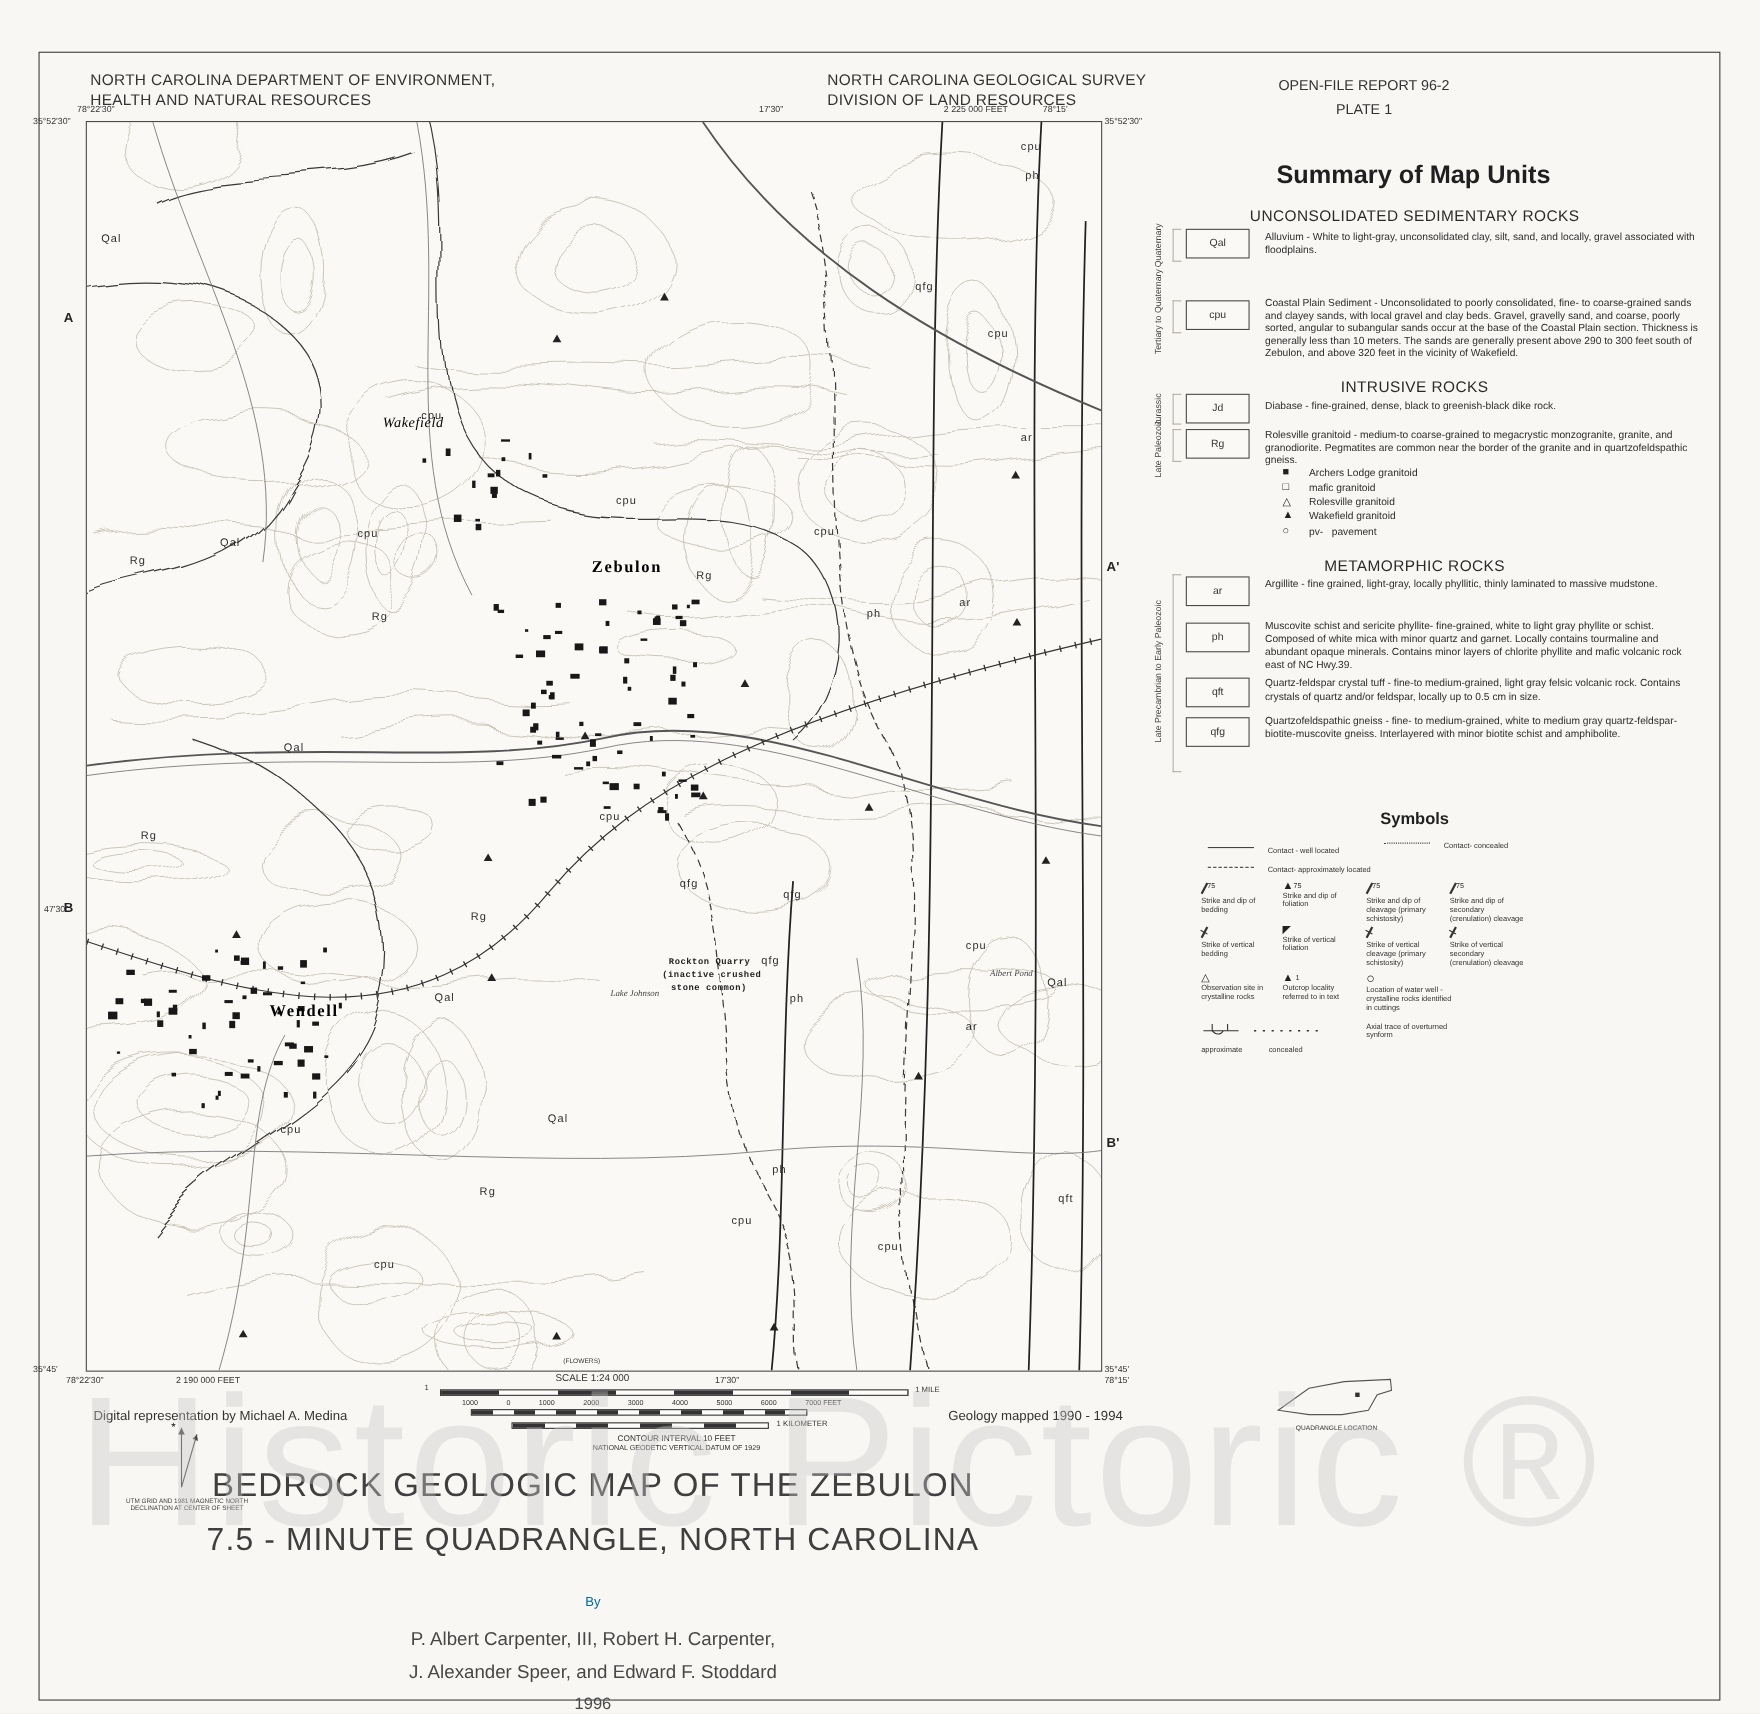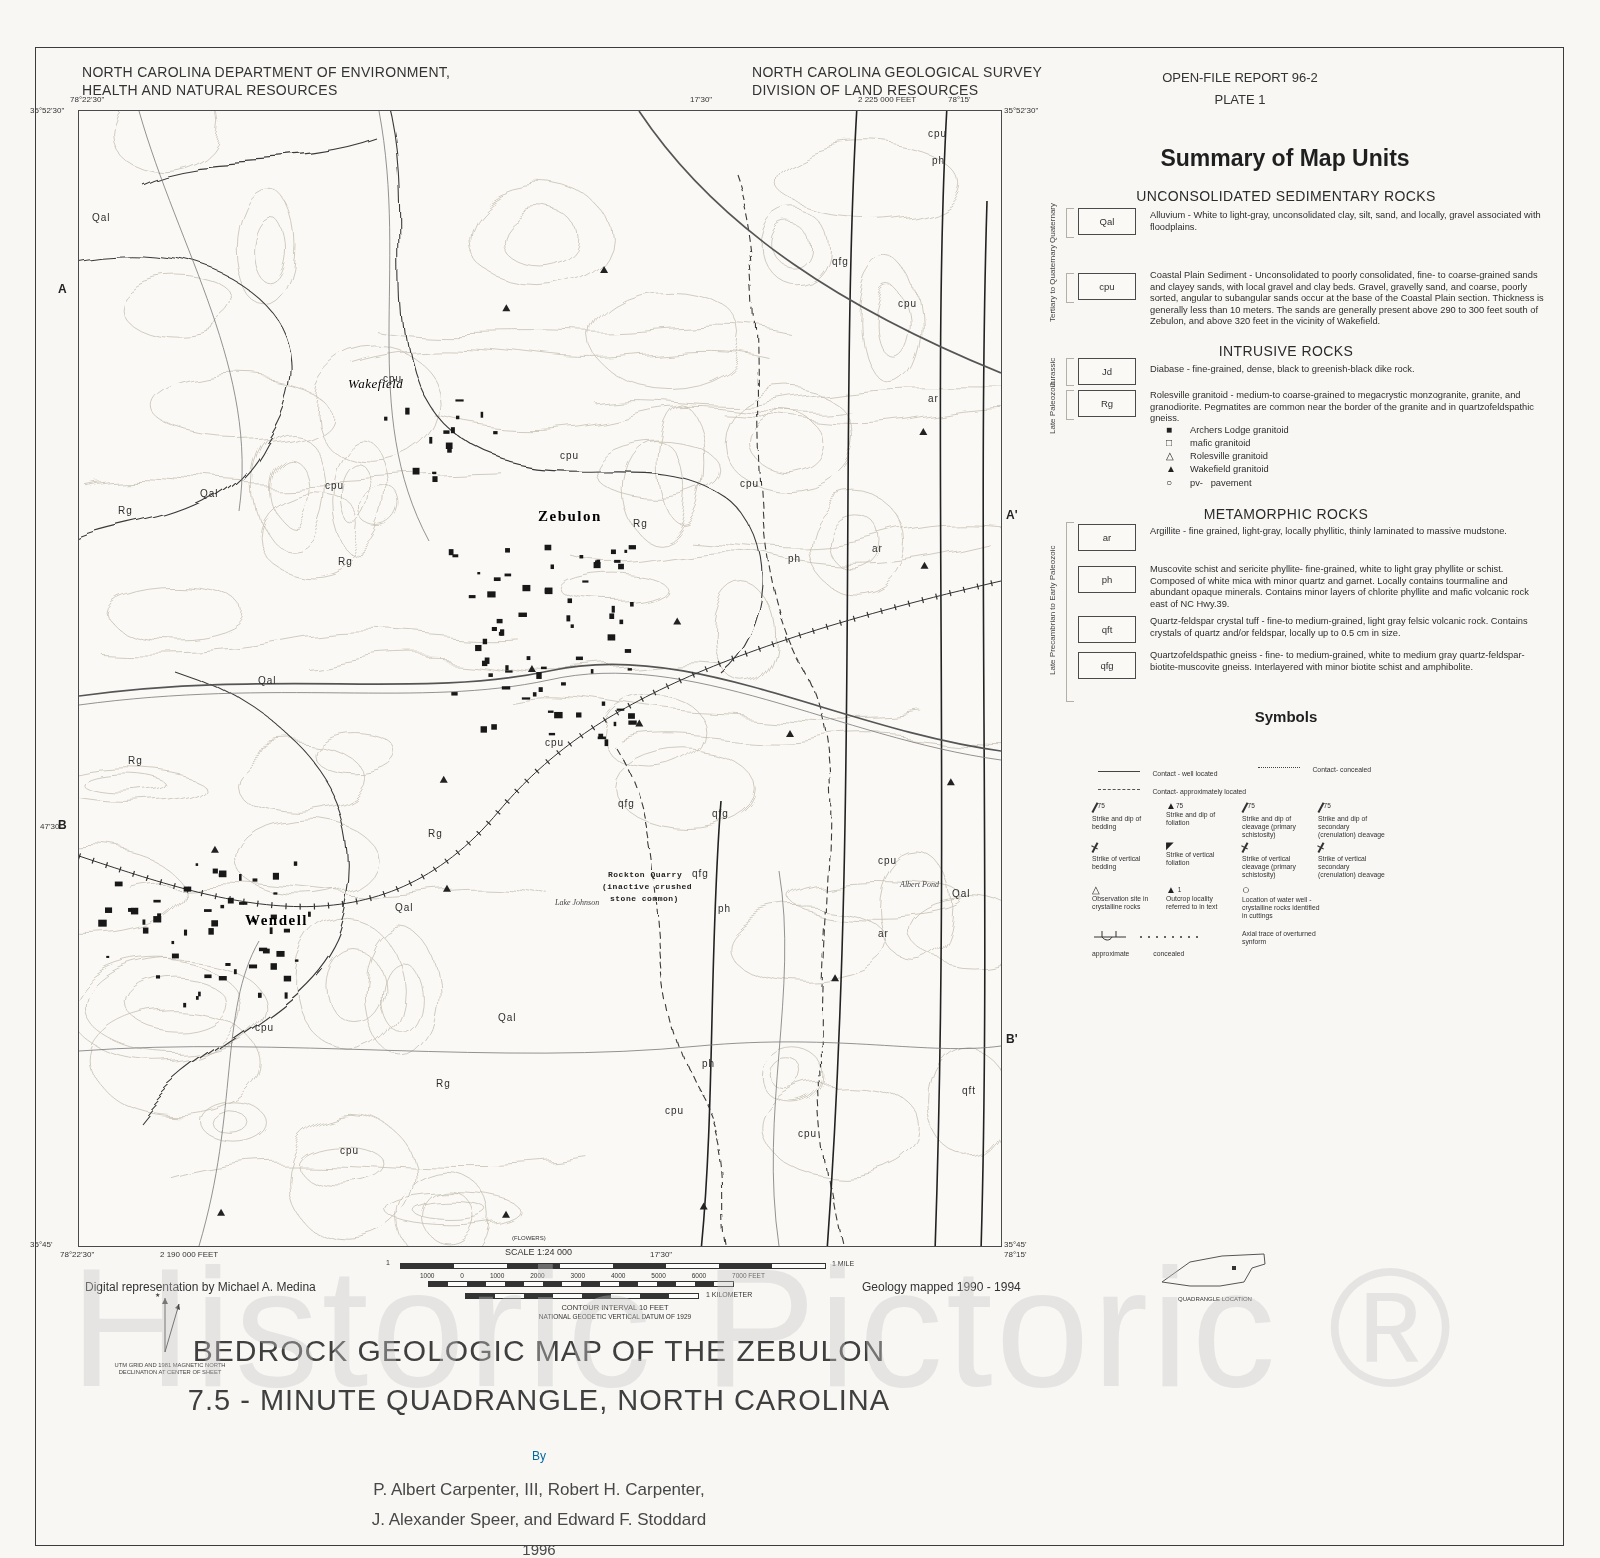--- a/index.html
+++ b/index.html
@@ -487,21 +487,21 @@
     <div class="udesc" style="top:504px;">Muscovite schist and sericite phyllite- fine-grained, white to light gray phyllite or schist.  Composed of white mica with minor quartz and garnet.  Locally contains tourmaline and abundant opaque minerals.  Contains minor layers of chlorite phyllite and mafic volcanic rock east of NC Hwy.39.</div>
     <div class="ubox" style="top:556px;">
         <span>qft</span>
       </div>
     <div class="udesc" style="top:556px;">Quartz-feldspar crystal tuff - fine-to medium-grained, light gray felsic volcanic rock.  Contains crystals of quartz and/or feldspar, locally up to 0.5 cm in size.</div>
     <div class="ubox" style="top:592px;">
         <span>qfg</span>
       </div>
     <div class="udesc" style="top:590px;">Quartzofeldspathic gneiss - fine- to medium-grained, white to medium gray quartz-feldspar-biotite-muscovite gneiss.  Interlayered with minor biotite schist and amphibolite.</div>
 
-    <div class="abs symtitle" style="left:96px;top:648px;width:300px;">Symbols</div>
+    <div class="abs symtitle" style="left:96px;top:676px;width:300px;">Symbols</div>
 
     <div class="abs" style="left:58px;top:702px;">
       <span class="sline"></span>
       <span class="slbl" style="margin-left:8px;">Contact - well located</span>
     </div>
     <div class="abs" style="left:218px;top:698px;">
       <span class="sline sdot"></span>
       <span class="slbl" style="margin-left:8px;">Contact- concealed</span>
     </div>
     <div class="abs" style="left:58px;top:720px;">

